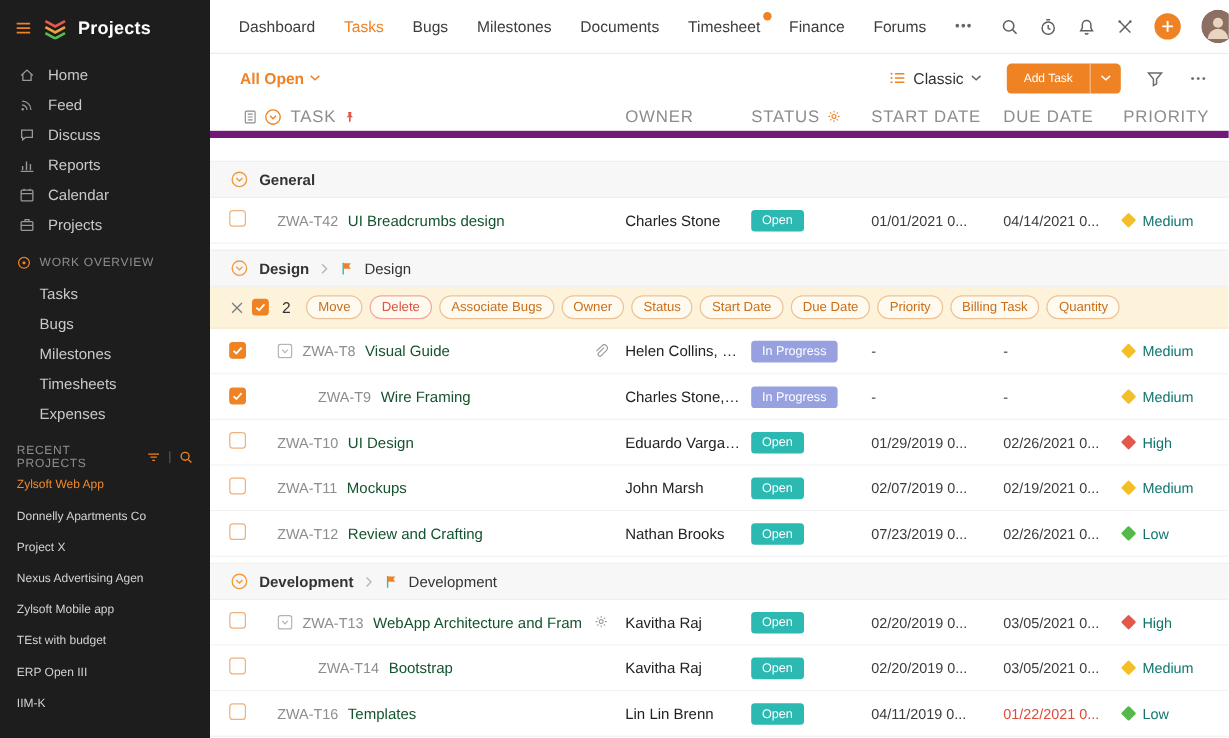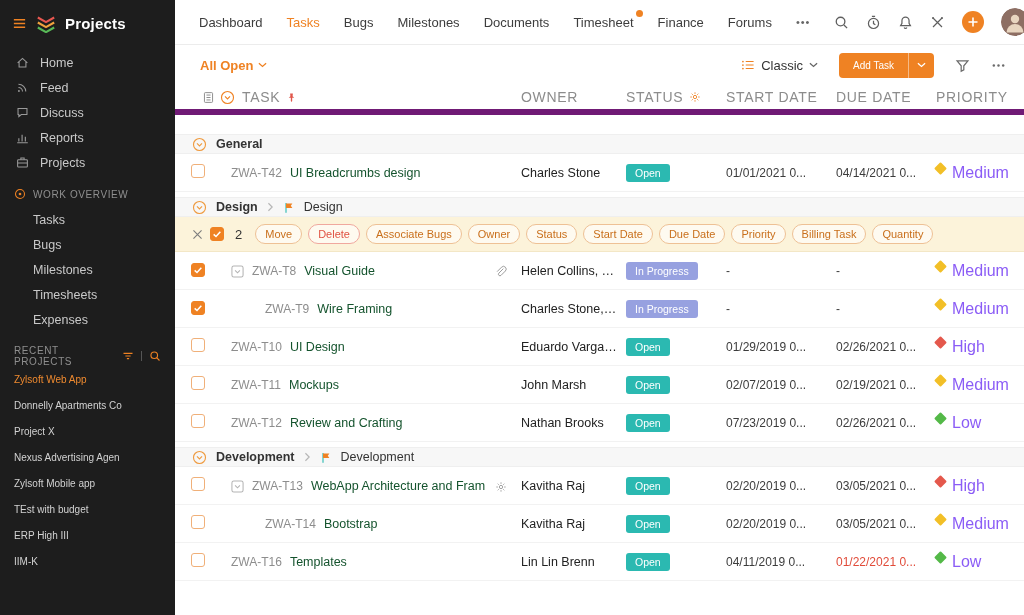--- a/index.html
+++ b/index.html
@@ -55,46 +55,46 @@
   
   .thead{height:30px;min-height:30px;display:grid;grid-template-columns:40px 1fr 105px 100px 110px 100px 88px;align-items:center;padding-left:27px;color:#8c8c8c;font-size:14px;letter-spacing:.7px;border-bottom:6px solid #701a75}
   .thead .lead{display:flex;gap:5px;align-items:center;color:#8c8c8c}
   .lead .orange{color:#ef8223}
   .th{display:flex;align-items:center;gap:6px;white-space:nowrap}
   .pin{color:#e0564a}
   .gearic{color:#ef8223}
 
   .tbody{flex:1;overflow:hidden;background:#fff}
   .spacer{height:14px}
-  .group-header{height:20px;margin-top:5px;background:#f7f7f7;border-top:1px solid #efefef;border-bottom:1px solid #efefef;display:flex;align-items:center;gap:9px;padding-left:17px;font-size:13px;cursor:pointer}
+  .group-header{height:31px;margin-top:5px;background:#f7f7f7;border-top:1px solid #efefef;border-bottom:1px solid #efefef;display:flex;align-items:center;gap:9px;padding-left:17px;font-size:13px;cursor:pointer}
   .gh-name{font-weight:700;color:#333;font-size:12.5px}
   .gh-sep{color:#b5b5b5}
   .gh-sub{color:#333;font-size:12.5px}
   .collapse-icon{color:#ef9a3e}
 
   .sel-bar{height:35px;background:#fcf3da;border-bottom:1px solid #f3e7c6;display:flex;align-items:center;gap:6px;padding-left:16px}
   .sel-close{color:#7d7d7d;cursor:pointer}
   .sel-count{font-size:13px;color:#333;margin:0 7px 0 5px}
   .pill{border:1px solid #eec195;color:#c96f1b;background:#fefaf0;border-radius:12px;padding:3px 9px;font-size:11px;white-space:nowrap;cursor:pointer}
   .pill.danger{border-color:#f0a89e;color:#e05242}
 
   .task-row{height:38px;display:grid;grid-template-columns:40px 1fr 105px 100px 110px 100px 88px;align-items:center;padding-left:16px;border-bottom:1px solid #f2f2f2;font-size:13px;background:#fff}
   .checkbox{width:14px;height:14px;min-width:14px;border:1px solid #f0b079;border-radius:3px;background:#fff;display:inline-flex;align-items:center;justify-content:center;cursor:pointer}
   .checkbox.checked{background:#ef8223;border-color:#ef8223}
-  .task-cell{display:flex;align-items:flex-end;gap:8px;min-width:0;padding-right:4px}
+  .task-cell{display:flex;align-items:flex-start;gap:8px;min-width:0;padding-right:4px}
   .indent{width:26px;min-width:26px}
   .expander{color:#b3b3b3;cursor:pointer}
   .task-id{color:#8d8d8d;font-size:12px;white-space:nowrap}
   .task-title{color:#14532d;font-size:12.5px;white-space:nowrap;overflow:hidden;text-overflow:ellipsis;cursor:pointer}
   .trail{margin-left:auto;color:#9a9a9a;padding-right:10px}
   .owner-cell{font-size:12.5px;color:#222;white-space:nowrap;overflow:hidden;text-overflow:ellipsis;padding-right:8px;cursor:pointer}
   .badge{display:inline-block;padding:3px 9px;border-radius:3px;color:#fff;font-size:10.5px;white-space:nowrap;cursor:pointer}
   .date-cell{font-size:12px;color:#3c3c3c;white-space:nowrap}
   .date-cell.overdue{color:#e14b39}
-  .prio-cell{display:flex;align-items:flex-start;gap:7px;font-size:16px;color:#8b5cf6;cursor:pointer}
+  .prio-cell{display:flex;align-items:center;gap:7px;font-size:12px;color:#0f766e;cursor:pointer}
   .diamond{width:9px;height:9px;transform:rotate(45deg);border-radius:1px}
 </style>
 </head>
 <body>
 
 <div class="app">
 
   <aside class="sidebar">
     <div class="sb-header">
       <span class="icon hamburger">
@@ -141,20 +141,29 @@
           <span class="icon ">
             <svg width="13" height="13" viewBox="0 0 16 16" fill="none" stroke="currentColor" stroke-width="1.4">
               <path d="M3.5 13V9M7.5 13V4.5M11.5 13V7M1.5 14.5h13"></path>
             </svg>
           </span>
           <span>Reports</span>
         </div>
         <div class="side-item">
           <span class="icon ">
             <svg width="13" height="13" viewBox="0 0 16 16" fill="none" stroke="currentColor" stroke-width="1.3">
+              <rect x="2" y="3" width="12" height="11" rx="1"></rect>
+              <path d="M2 6.5h12M5 1.5V4M11 1.5V4"></path>
+            </svg>
+          </span>
+          <span>Calendar</span>
+        </div>
+        <div class="side-item">
+          <span class="icon ">
+            <svg width="13" height="13" viewBox="0 0 16 16" fill="none" stroke="currentColor" stroke-width="1.3">
               <rect x="2" y="4.5" width="12" height="9" rx="1"></rect>
               <path d="M6 4.5v-2h4v2M2 8.5h12"></path>
             </svg>
           </span>
           <span>Projects</span>
         </div>
       </nav>
     <div class="section-label">
       <span class="icon">
           <svg width="12" height="12" viewBox="0 0 16 16" fill="none" stroke="currentColor" stroke-width="1.4">
@@ -211,21 +220,21 @@
         <div class="recent-item">
           <span>Nexus Advertising Agen</span>
         </div>
         <div class="recent-item">
           <span>Zylsoft Mobile app</span>
         </div>
         <div class="recent-item">
           <span>TEst with budget</span>
         </div>
         <div class="recent-item">
-          <span>ERP High III</span>
+          <span>ERP Open III</span>
         </div>
         <div class="recent-item">
           <span>IIM-K</span>
         </div>
       </div>
   </aside>
 
   <main class="main">
 
     <header class="topnav">

